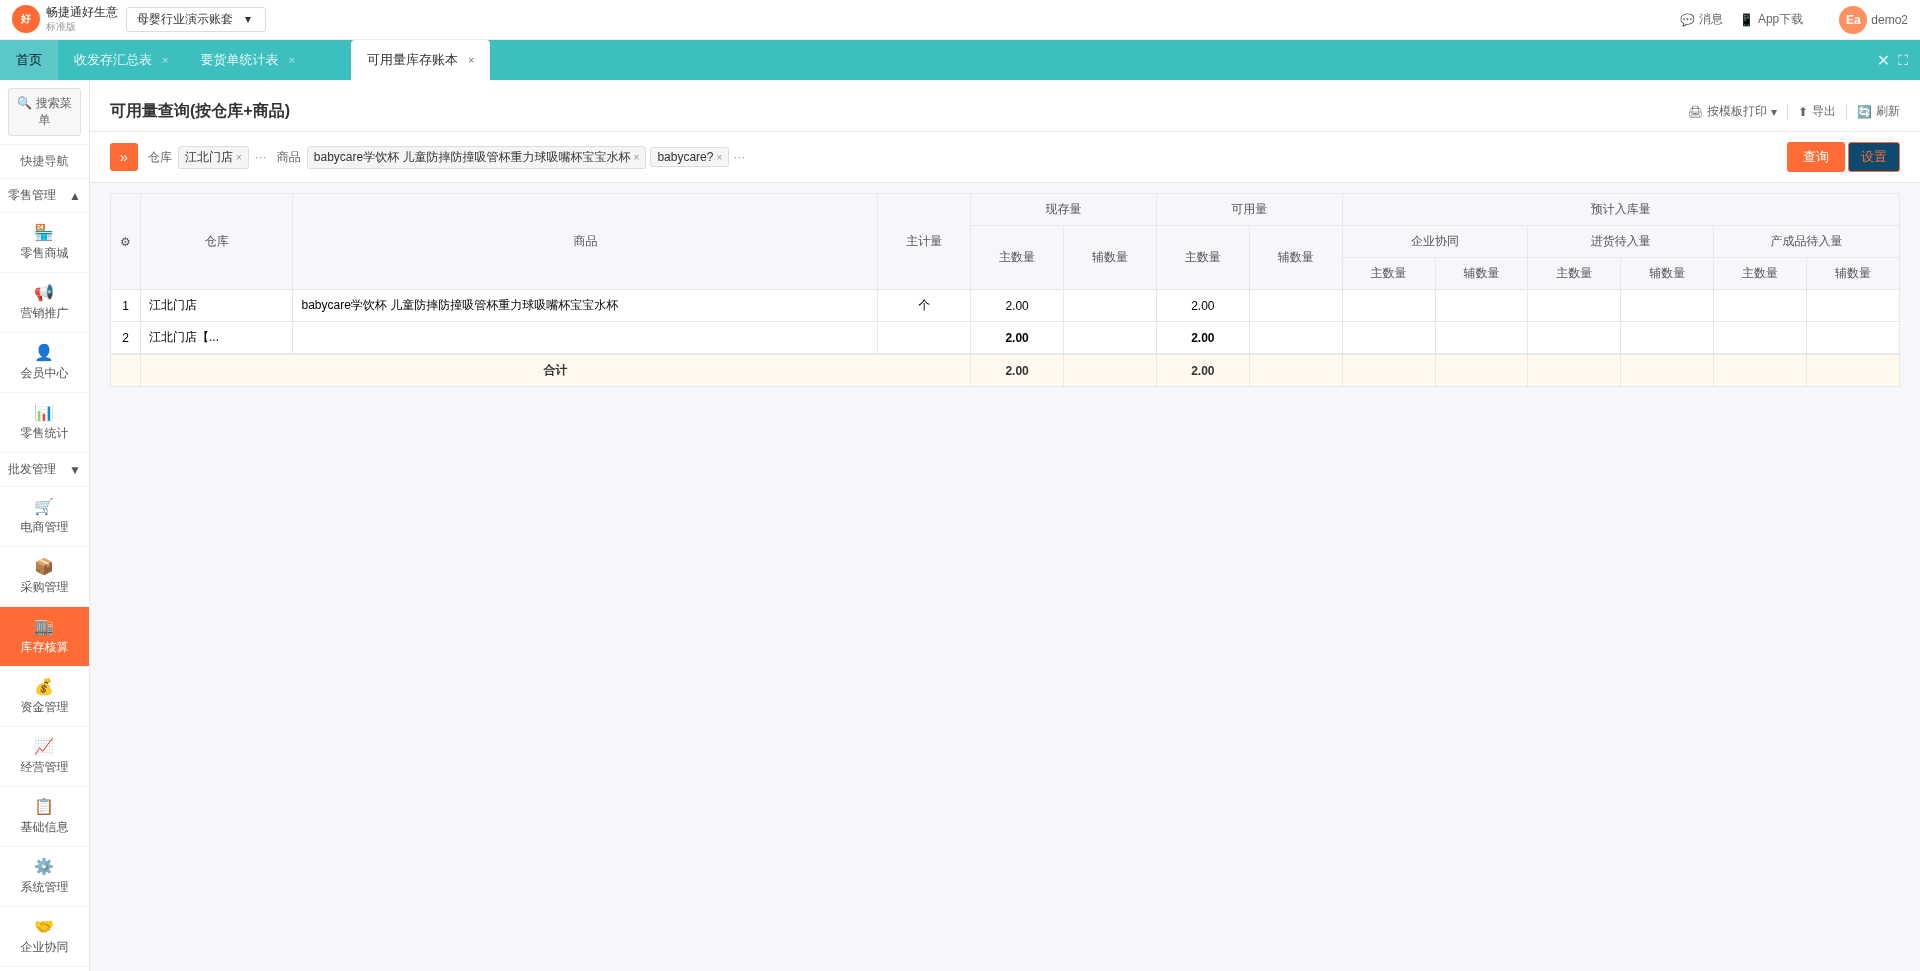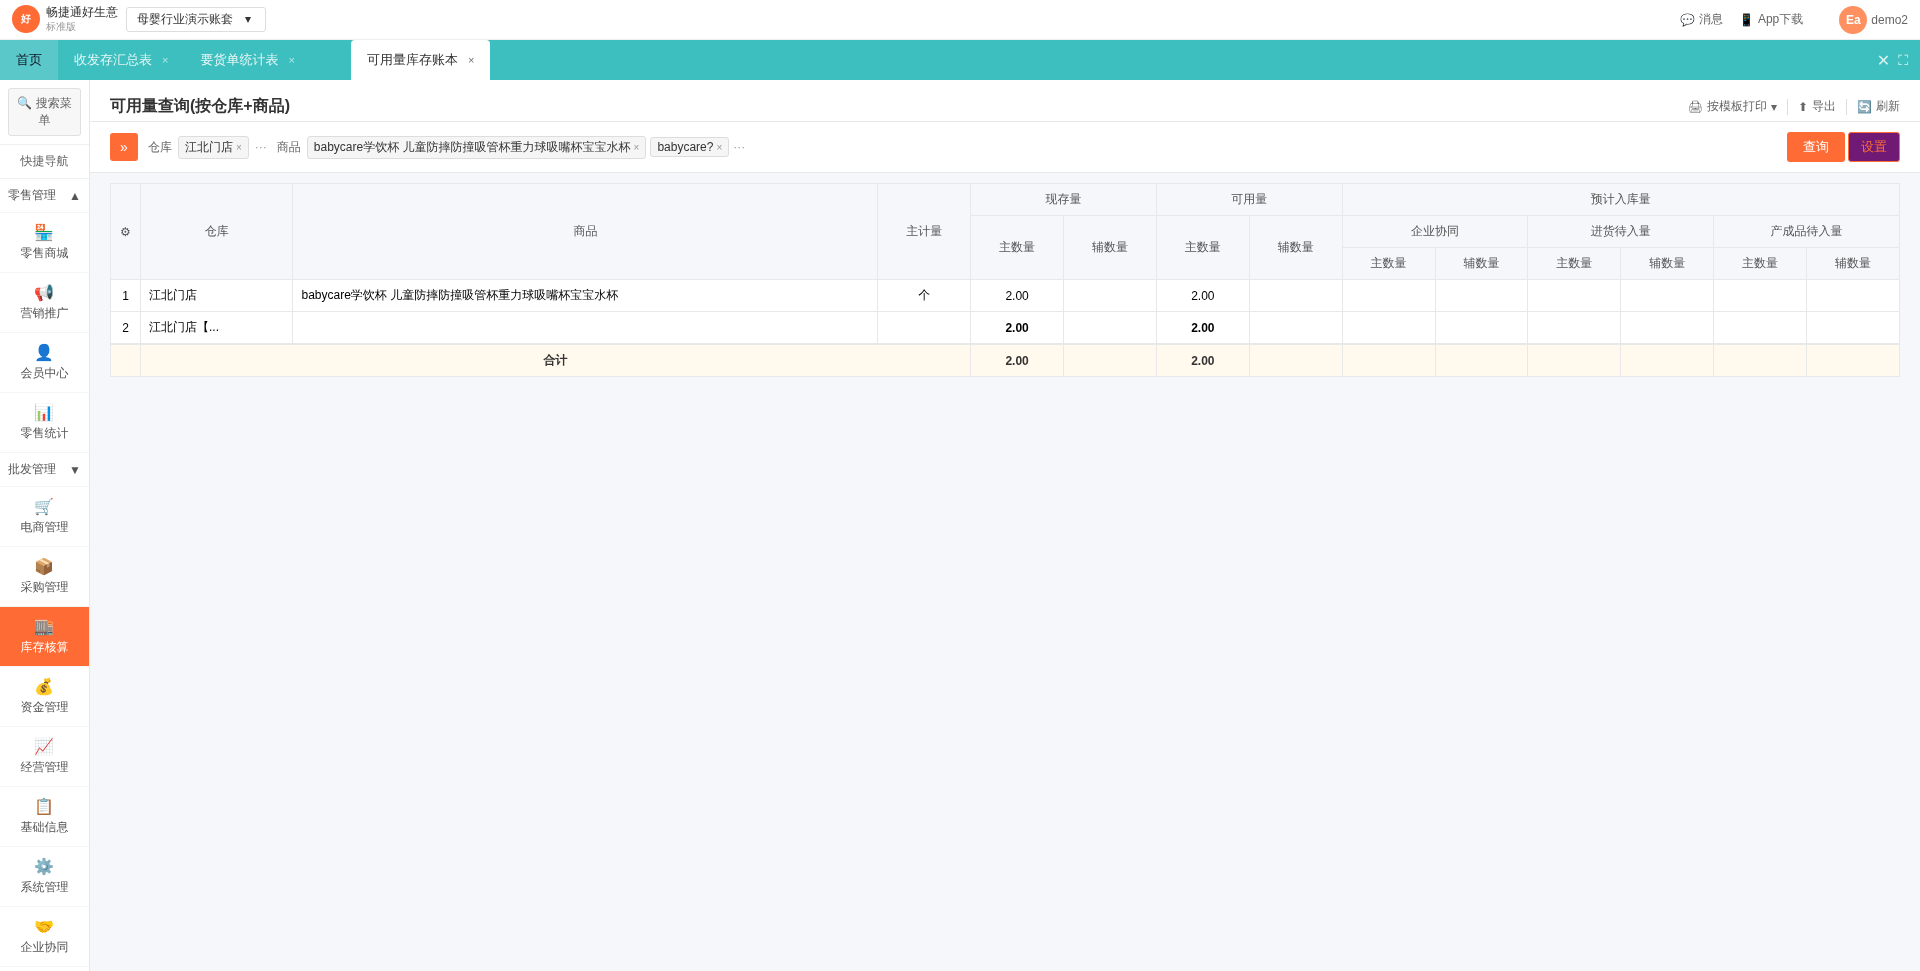--- a/index.html
+++ b/index.html
@@ -90,21 +90,21 @@
 
     
     .page-header {
       background: #fff;
       padding: 12px 20px 0 20px;
       border-bottom: 1px solid #e8e8e8;
       flex-shrink: 0;
       display: flex;
       align-items: center;
       justify-content: space-between;
-      height: 42px;
+      height: 52px;
     }
     .page-title { font-size: 16px; font-weight: bold; color: #333; }
     .page-header-actions { display: flex; align-items: center; gap: 10px; }
     .action-btn { display: flex; align-items: center; gap: 4px; font-size: 12px; color: #666; cursor: pointer; }
 
     
     .filter-bar {
       background: #fff;
       padding: 10px 20px;
       border-bottom: 1px solid #e8e8e8;
@@ -129,21 +129,21 @@
     .filter-tags { display: flex; align-items: center; gap: 4px; flex-wrap: wrap; }
     .filter-tag {
       display: flex; align-items: center; gap: 3px;
       background: #f5f5f5; border: 1px solid #ddd; border-radius: 3px;
       padding: 2px 6px; font-size: 12px; color: #333;
     }
     .filter-tag .tag-close { cursor: pointer; color: #999; font-size: 10px; }
     .filter-more { color: #999; font-size: 12px; cursor: pointer; }
     .filter-actions { margin-left: auto; display: flex; gap: 3px; }
     .btn-query { background: #ff6b35; color: white; border: none; padding: 5px 16px; border-radius: 3px; cursor: pointer; font-size: 13px; }
-    .btn-settings { background: #701a75; color: #ff6b35; border: 1px solid #ff6b35; padding: 5px 12px; border-radius: 3px; cursor: pointer; font-size: 13px; }
+    .btn-settings { background: #0c4a6e; color: #ff6b35; border: 1px solid #ff6b35; padding: 5px 12px; border-radius: 3px; cursor: pointer; font-size: 13px; }
 
     
     .table-container { flex: 1; overflow: auto; padding: 10px 20px; background: #f5f7fa; }
     .data-table { width: 100%; border-collapse: collapse; background: white; font-size: 12px; }
     .data-table th, .data-table td { border: 1px solid #e8e8e8; padding: 7px 8px; text-align: center; white-space: nowrap; }
     .data-table thead th { background: #f5f7fa; color: #555; font-weight: normal; }
     .data-table tbody tr:nth-child(odd) { background: #fff; }
     .data-table .col-warehouse { text-align: left; }
     .data-table .col-product { text-align: left; }
     .th-group { text-align: center; }

